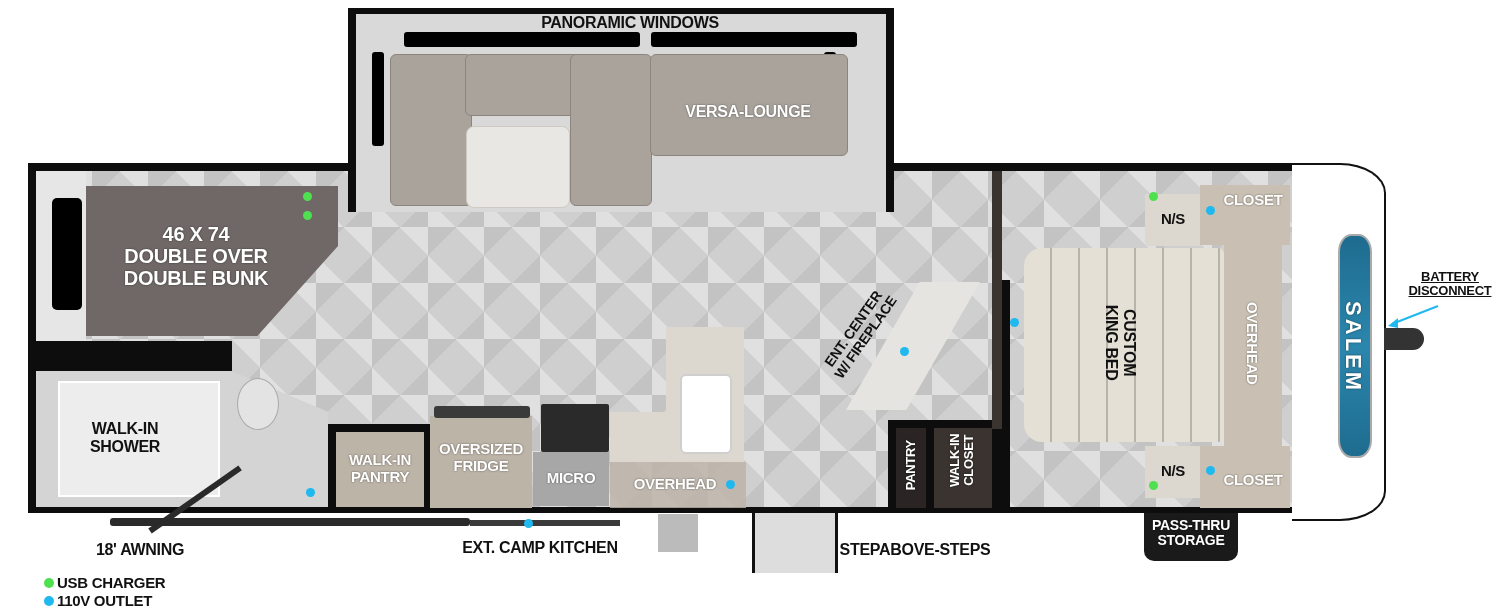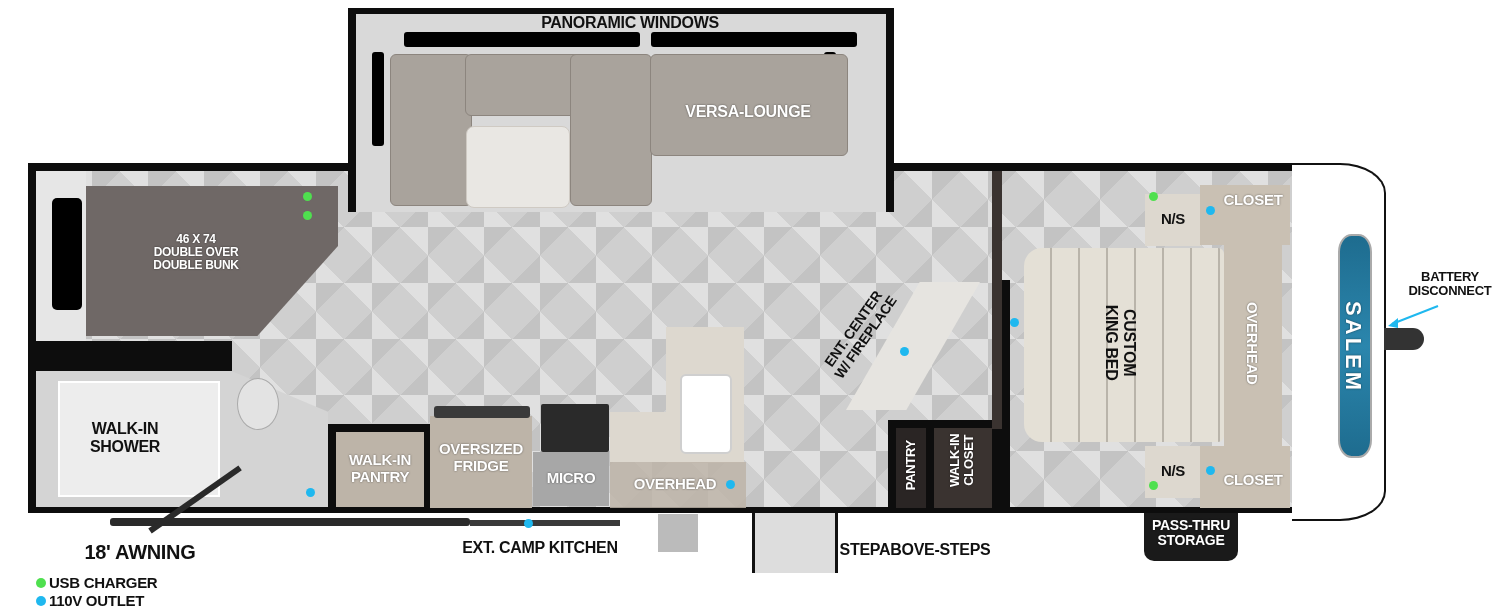--- a/index.html
+++ b/index.html
@@ -38,21 +38,21 @@
 <div class="abs sofa" style="left:390px;top:54px;width:80px;height:150px;"></div>
 <div class="abs sofa" style="left:465px;top:54px;width:120px;height:60px;"></div>
 <div class="abs" style="left:466px;top:126px;width:102px;height:80px;background:#e9e7e3;border:1px solid #cfcac3;border-radius:8px;"></div>
 <div class="abs sofa" style="left:570px;top:54px;width:80px;height:150px;"></div>
 <div class="abs sofa" style="left:650px;top:54px;width:196px;height:100px;"></div>
 <div class="lbl light" style="left:650px;top:103px;width:196px;font-size:16px;">Versa-Lounge</div>
 
 <div class="abs" style="left:36px;top:171px;width:50px;height:170px;background:#e6e6e6;"></div>
 <div class="abs" style="left:52px;top:198px;width:30px;height:112px;background:#000;border-radius:5px;"></div>
 <div class="abs" style="left:86px;top:186px;width:252px;height:150px;background:#6f6866;clip-path:polygon(0 0,100% 0,100% 40%,68% 100%,0 100%);"></div>
-<div class="lbl light" style="left:116px;top:233px;width:160px;font-size:12px;">
+<div class="lbl light" style="left:116px;top:223px;width:160px;font-size:20px;">
   <div>46 x 74</div>
   <div>Double Over</div>
   <div>Double Bunk</div>
 </div>
 <div class="dot usb" style="left:303px;top:192px;"></div>
 <div class="dot usb" style="left:303px;top:211px;"></div>
 
 <div class="abs wall" style="left:36px;top:341px;width:196px;height:30px;"></div>
 <div class="abs" style="left:36px;top:371px;width:292px;height:136px;background:#d4d4d4;clip-path:polygon(0 0,67% 0,100% 30%,100% 100%,0 100%);"></div>
 <div class="abs" style="left:58px;top:381px;width:158px;height:112px;background:#ededed;border:2px solid #fff;"></div>
@@ -126,47 +126,47 @@
 <div class="dot usb" style="left:1149px;top:481px;"></div>
 <div class="abs" style="left:1200px;top:446px;width:90px;height:62px;background:#c9c0b3;"></div>
 <div class="lbl light" style="left:1218px;top:472px;width:70px;font-size:15px;">Closet</div>
 <div class="dot outlet" style="left:1206px;top:466px;"></div>
 
 <div class="abs" style="left:1292px;top:163px;width:92px;height:354px;background:#fff;border:2px solid #111;border-left:none;border-radius:0 46px 46px 0/0 30px 30px 0;"></div>
 <div class="abs" style="left:1338px;top:234px;width:30px;height:220px;background:linear-gradient(#1e6c8f,#2b86ad,#1e6c8f);border:2px solid #aaa;border-radius:40% / 8%;"></div>
 <div class="lbl light" style="left:1303px;top:335px;width:100px;font-size:22px;transform:rotate(90deg);letter-spacing:3px;">SALEM</div>
 <div class="abs" style="left:1384px;top:328px;width:40px;height:22px;background:#333;border-radius:0 12px 12px 0;"></div>
 
-<div class="lbl dark" style="left:1400px;top:270px;width:100px;font-size:13px;">
+<div class="lbl dark" style="left:1400px;top:270px;width:100px;font-size:13px;text-decoration:underline;">
   <div>Battery</div>
   <div>Disconnect</div>
 </div>
 <svg class="abs" style="left:1386px;top:302px;" width="60" height="30" viewBox="0 0 60 30">
   <line x1="52" y1="4" x2="6" y2="22" stroke="#1fb8ef" stroke-width="2"></line>
   <polygon points="2,24 12,16 12,26" fill="#1fb8ef"></polygon>
 </svg>
 
 <div class="abs" style="left:110px;top:518px;width:360px;height:8px;background:#2a2a2a;border-radius:3px;"></div>
 <div class="abs" style="left:150px;top:528px;width:110px;height:6px;background:#2a2a2a;transform:rotate(-35deg);transform-origin:left;"></div>
 <div class="abs" style="left:470px;top:520px;width:150px;height:6px;background:#3a3a3a;"></div>
 <div class="dot outlet" style="left:524px;top:519px;"></div>
-<div class="lbl dark" style="left:70px;top:541px;width:140px;font-size:20px;">18' Awning</div>
+<div class="lbl dark" style="left:70px;top:541px;width:140px;font-size:16px;">18' Awning</div>
 <div class="lbl dark" style="left:450px;top:539px;width:180px;font-size:16px;">Ext. Camp Kitchen</div>
 
 <div class="abs" style="left:752px;top:513px;width:80px;height:60px;background:#ddd;border-left:3px solid #111;border-right:3px solid #111;"></div>
 <div class="lbl dark" style="left:830px;top:541px;width:170px;font-size:16px;">StepAbove-Steps</div>
 <div class="abs" style="left:658px;top:514px;width:40px;height:38px;background:#bbb;"></div>
 
 <div class="abs" style="left:1144px;top:513px;width:94px;height:48px;background:#1a1a1a;border-radius:0 0 10px 10px;"></div>
 <div class="lbl light" style="left:1144px;top:518px;width:94px;font-size:14px;">
   <div>Pass-Thru</div>
   <div>Storage</div>
 </div>
 
-<div class="abs" style="left:36px;top:574px;">
+<div class="abs" style="left:44px;top:574px;">
   <div style="display:flex;align-items:center;height:18px;">
     <span class="dot usb" style="position:static;width:10px;height:10px;margin-right:3px;"></span>
     <span class="lbl dark" style="position:static;font-size:15px;">USB Charger</span>
   </div>
   <div style="display:flex;align-items:center;height:18px;">
     <span class="dot outlet" style="position:static;width:10px;height:10px;margin-right:3px;"></span>
     <span class="lbl dark" style="position:static;font-size:15px;">110V Outlet</span>
   </div>
 </div>
 

